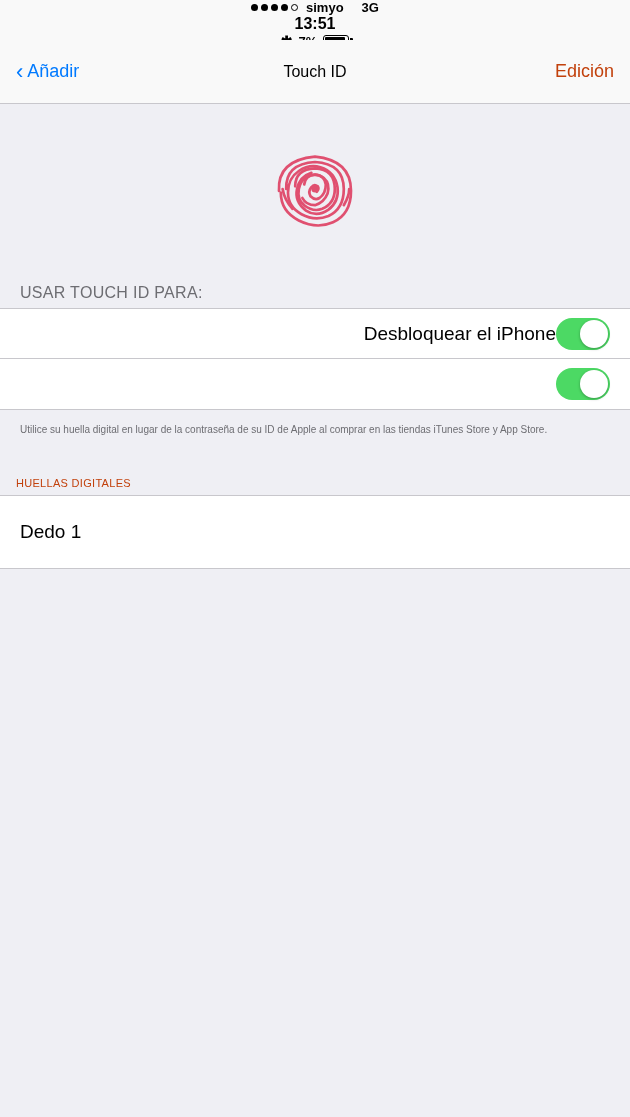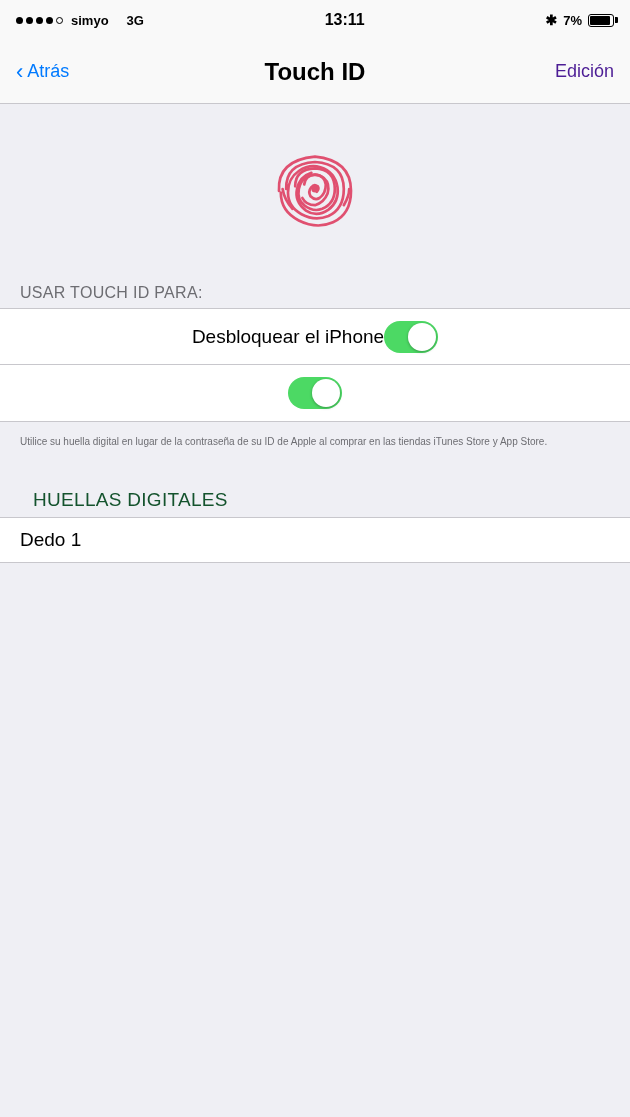--- a/index.html
+++ b/index.html
@@ -15,20 +15,21 @@
     
     .status-bar {
       height: 40px;
       background: #f9f9f9;
       display: flex;
       align-items: center;
       justify-content: space-between;
       padding: 0 16px;
       font-size: 14px;
       font-weight: 600;
+      flex-direction: column;
     }
     .status-left {
       display: flex;
       align-items: center;
       gap: 4px;
     }
     .signal-dots {
       display: flex; gap: 3px; align-items: center;
     }
     .dot {
@@ -78,26 +79,26 @@
       gap: 4px;
     }
     .nav-back .chevron {
       font-size: 22px;
       line-height: 1;
     }
     .nav-title {
       position: absolute;
       left: 50%;
       transform: translateX(-50%);
-      font-size: 24px;
-      font-weight: 700;
+      font-size: 16px;
+      font-weight: 400;
       color: #000;
     }
     .nav-action {
-      color: #4c1d95;
+      color: #c2410c;
       font-size: 18px;
       cursor: pointer;
       margin-left: 48px;
     }
 
     
     .fingerprint-section {
       background: #efeff4;
       display: flex;
       justify-content: center;
@@ -120,23 +121,23 @@
     
     .settings-group {
       background: #fff;
       border-top: 1px solid #c8c7cc;
       border-bottom: 1px solid #c8c7cc;
     }
 
     .settings-row {
       display: flex;
       align-items: center;
-      justify-content: center;
+      justify-content: flex-end;
       padding: 13px 20px;
-      height: 56px;
+      height: 50px;
       background: #fff;
       border-bottom: 1px solid #c8c7cc;
     }
     .settings-row:last-child {
       border-bottom: none;
     }
     .settings-row-label {
       font-size: 19px;
       color: #000;
     }
@@ -166,37 +167,37 @@
     .info-text {
       padding: 12px 20px 20px 20px;
       background: #efeff4;
       font-size: 10px;
       color: #6d6d72;
       line-height: 1.5;
     }
 
     
     .fingerprints-header {
-      padding: 20px 20px 6px 33px;
-      font-size: 19px;
-      color: #14532d;
+      padding: 20px 20px 6px 16px;
+      font-size: 11px;
+      color: #c2410c;
       letter-spacing: 0.3px;
     }
 
     .fingerprints-group {
       background: #fff;
       border-top: 1px solid #c8c7cc;
       border-bottom: 1px solid #c8c7cc;
     }
 
     .fingerprint-row {
       display: flex;
       align-items: center;
       padding: 0 20px;
-      height: 44px;
+      height: 72px;
       background: #fff;
       border-bottom: 1px solid #c8c7cc;
     }
     .fingerprint-row:last-child {
       border-bottom: none;
     }
     .fingerprint-row-label {
       font-size: 19px;
       color: #000;
     }
@@ -220,34 +221,34 @@
     <div class="signal-dots">
       <div class="dot"></div>
       <div class="dot"></div>
       <div class="dot"></div>
       <div class="dot"></div>
       <div class="dot empty"></div>
     </div>
     <span class="carrier-text">simyo</span>
     <span class="network-type">3G</span>
   </div>
-  <div class="status-center">13:11</div>
+  <div class="status-center">13:51</div>
   <div class="status-right">
     <span style="font-size:14px;">✱</span>
     <span>7%</span>
     <div class="battery-icon">
       <div class="battery-fill"></div>
     </div>
   </div>
 </div>
 
 <div class="nav-bar">
   <div class="nav-back">
     <span class="chevron">‹</span>
-    <span>Atrás</span>
+    <span>Añadir</span>
   </div>
   <div class="nav-title">Touch ID</div>
   <div class="nav-action">Edición</div>
 </div>
 
 <div class="fingerprint-section">
   <svg class="fingerprint-icon" viewBox="0 0 100 100" xmlns="http://www.w3.org/2000/svg">
 
     <g fill="none" stroke="#e05070" stroke-width="3" stroke-linecap="round">
 

